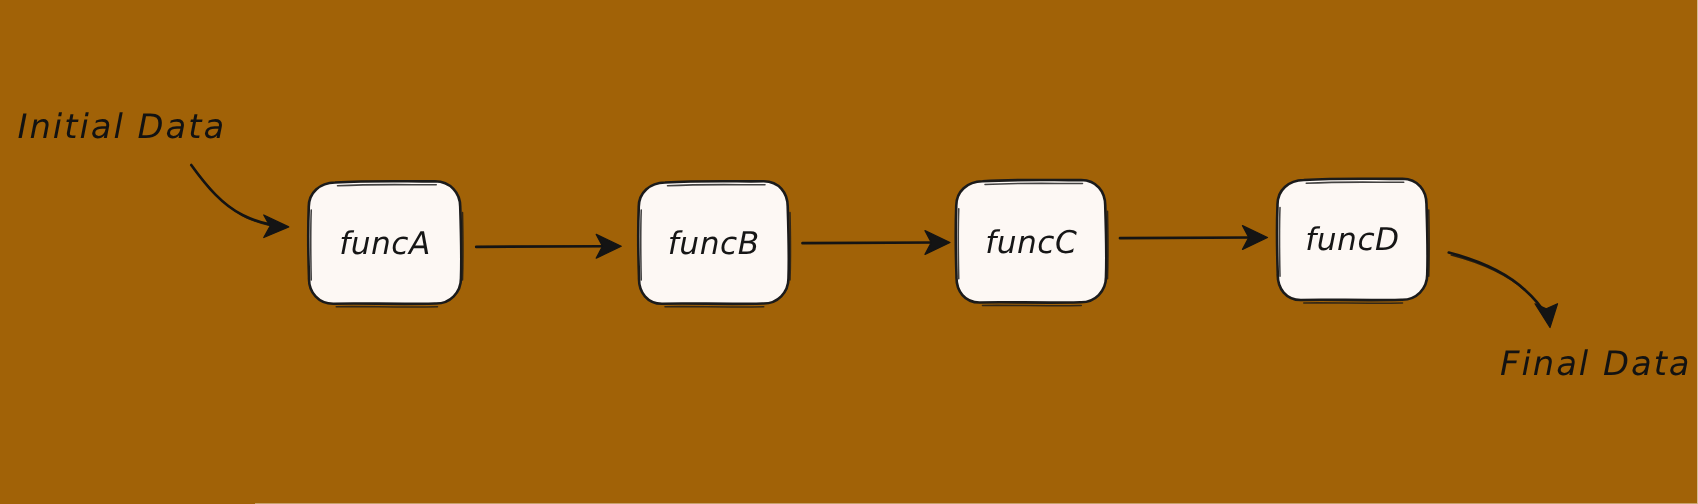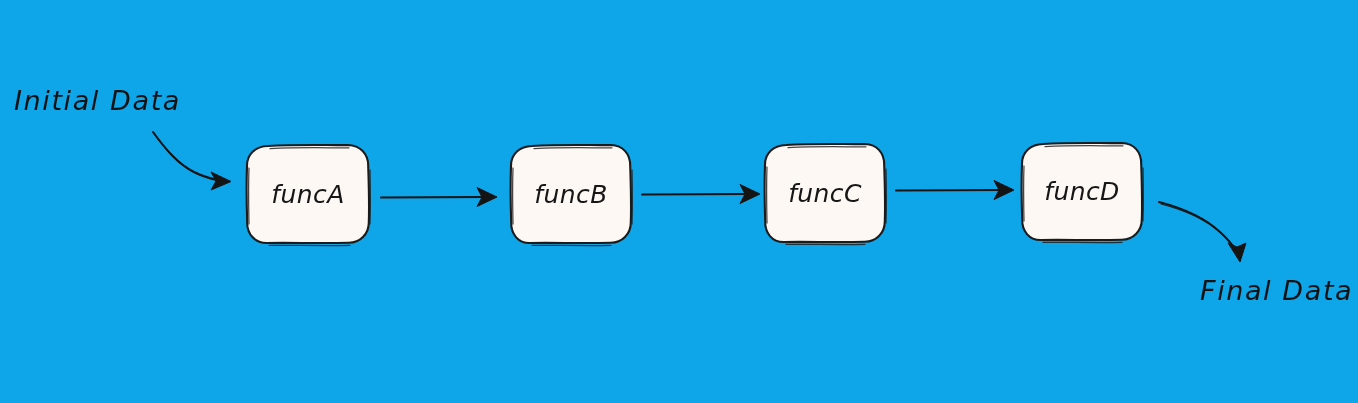--- a/index.html
+++ b/index.html
@@ -10,21 +10,21 @@
   body {
     width: 1358px;
     height: 403px;
     overflow: hidden;
     font-family: "DejaVu Sans", sans-serif;
   }
   #canvas-root {
     position: relative;
     width: 1358px;
     height: 403px;
-    background: #0ea5e9;
+    background: #a16207;
   }
   #diagram-svg {
     position: absolute;
     left: 0;
     top: 0;
     width: 1358px;
     height: 403px;
     display: block;
   }
   .node-label {

